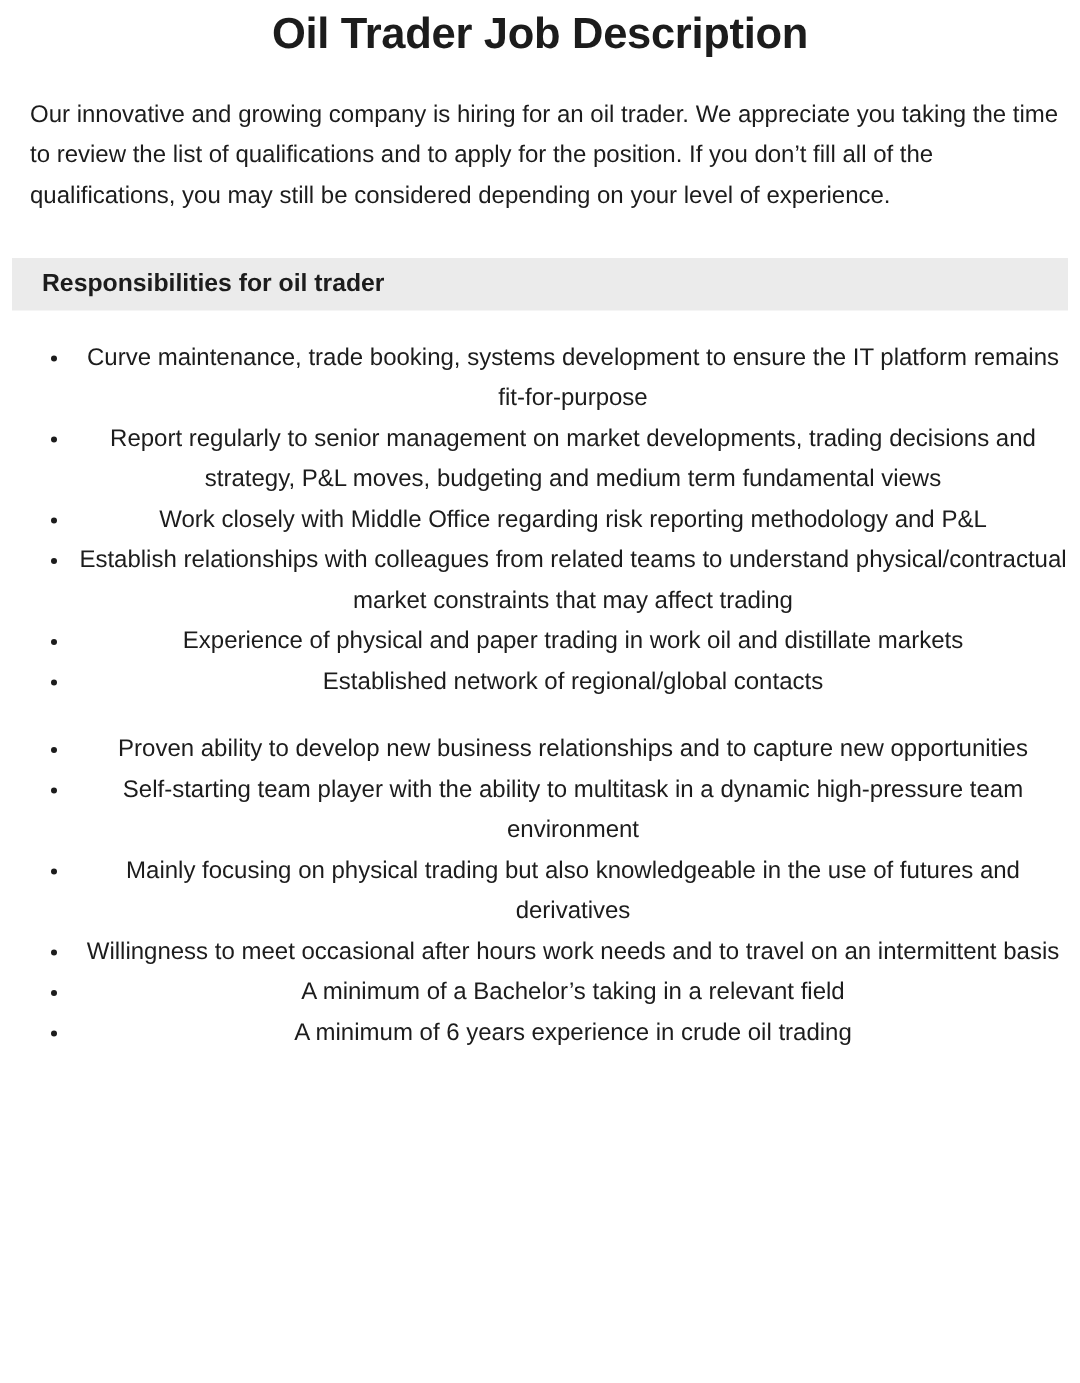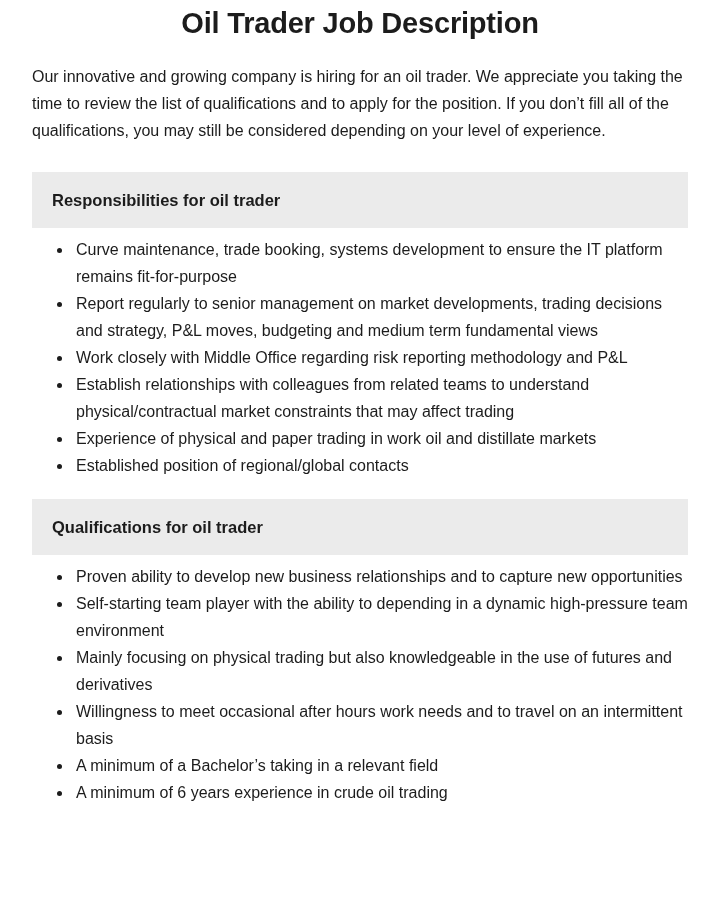--- a/index.html
+++ b/index.html
@@ -11,54 +11,55 @@
     width: 720px;
     height: 922px;
     overflow: hidden;
     font-family: "Liberation Sans", sans-serif;
     color: #1c1c1c;
   }
   .page {
     box-sizing: border-box;
     width: 720px;
     height: 922px;
-    padding: 0 32px;
+    padding: 0 8px;
     overflow: hidden;
   }
   .title {
     margin: 0;
     padding-top: 6px;
     font-size: 29px;
     line-height: 34px;
     font-weight: bold;
     text-align: center;
     letter-spacing: -0.2px;
   }
   .intro {
-    margin: 23px 0 0 0;
+    margin: 23px 0 0 12px;
     font-size: 16px;
     line-height: 27px;
   }
   .section-heading {
     box-sizing: border-box;
-    height: 56px;
+    height: 35px;
     margin-top: 28px;
     padding-left: 20px;
     display: flex;
     align-items: center;
     background: #ebebeb;
     font-size: 16.5px;
     font-weight: bold;
   }
   .section-heading.second {
     margin-top: 20px;
   }
   ul.bullet-list {
-    margin: 8px 0 0 0;
+    margin: 18px 0 0 0;
     padding: 0 0 0 41px;
+    text-align: center;
   }
   ul.bullet-list li {
     font-size: 16px;
     line-height: 27px;
     padding-left: 3px;
   }
 </style>
 </head>
 <body>
 
@@ -71,29 +72,26 @@
   <div class="section-heading">
     <span>Responsibilities for oil trader</span>
   </div>
 
   <ul class="bullet-list">
     <li>Curve maintenance, trade booking, systems development to ensure the IT platform remains fit-for-purpose</li>
     <li>Report regularly to senior management on market developments, trading decisions and strategy, P&amp;L moves, budgeting and medium term fundamental views</li>
     <li>Work closely with Middle Office regarding risk reporting methodology and P&amp;L</li>
     <li>Establish relationships with colleagues from related teams to understand physical/contractual market constraints that may affect trading</li>
     <li>Experience of physical and paper trading in work oil and distillate markets</li>
-    <li>Established position of regional/global contacts</li>
+    <li>Established network of regional/global contacts</li>
   </ul>
 
-  <div class="section-heading second">
-    <span>Qualifications for oil trader</span>
-  </div>
 
   <ul class="bullet-list">
     <li>Proven ability to develop new business relationships and to capture new opportunities</li>
-    <li>Self-starting team player with the ability to depending in a dynamic high-pressure team environment</li>
+    <li>Self-starting team player with the ability to multitask in a dynamic high-pressure team environment</li>
     <li>Mainly focusing on physical trading but also knowledgeable in the use of futures and derivatives</li>
     <li>Willingness to meet occasional after hours work needs and to travel on an intermittent basis</li>
     <li>A minimum of a Bachelor’s taking in a relevant field</li>
     <li>A minimum of 6 years experience in crude oil trading</li>
   </ul>
 
 </div>
 
 </body></html>

